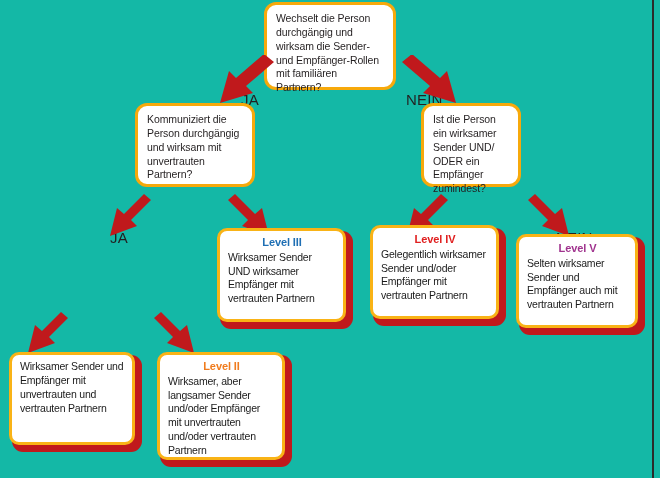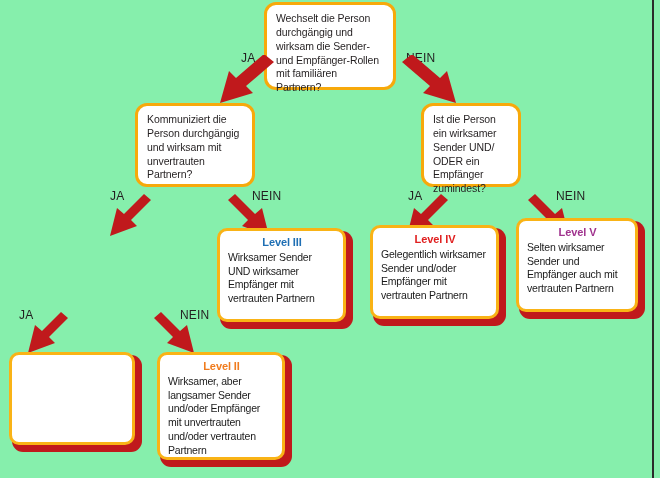--- a/index.html
+++ b/index.html
@@ -2,21 +2,21 @@
 <html><head>
 <meta charset="utf-8">
 <style>
   html,body{margin:0;padding:0;}
   body{
     width:660px;height:478px;
     background:#ffffff;
     font-family:"Liberation Sans", sans-serif;
     overflow:hidden;
   }
-  #stage{position:relative;width:660px;height:478px;background:#86efac;}
+  #stage{position:relative;width:660px;height:478px;background:#14b8a6;}
 
   
   .page-rule{
     position:absolute;top:0;width:2px;height:478px;background:#2b2b2b;
   }
 
   
   .qbox{
     position:absolute;
     box-sizing:border-box;
@@ -60,24 +60,25 @@
     font-weight:normal;
     font-size:10.5px;
     line-height:1.32;
     color:#1a1a1a;
     letter-spacing:-0.2px;
   }
 
   
   .blabel{
     position:absolute;
-    font-size:12px;
+    font-size:15px;
     color:#231f20;
     letter-spacing:0.2px;
     white-space:nowrap;
+    margin-top:40px;
   }
 
   
   .arrow{position:absolute;}
   .arrow svg{display:block;}
 </style>
 </head>
 <body>
 
 <div id="stage">
@@ -160,29 +161,30 @@
     </div>
   </div>
 
   <div class="lbox" style="left:373px;top:228px;width:133px;height:98px;">
     <div class="lbox-inner">
       <div class="ltitle" style="color:#E02020;">Level IV</div>
       <div class="lbody">Gelegentlich wirksamer Sender und/oder Empfänger mit vertrauten Partnern</div>
     </div>
   </div>
 
-  <div class="lbox" style="left:519px;top:221px;width:126px;height:98px;">
+  <div class="lbox" style="left:519px;top:237px;width:126px;height:98px;">
     <div class="lbox-inner">
       <div class="ltitle" style="color:#A0338E;">Level V</div>
       <div class="lbody">Selten wirksamer Sender und Empfänger auch mit vertrauten Partnern</div>
     </div>
   </div>
 
   <div class="lbox" style="left:12px;top:355px;width:130px;height:97px;">
     <div class="lbox-inner">
+      <div class="lbody">Wirksamer Sender und Empfänger mit unvertrauten und vertrauten Partnern</div>
     </div>
   </div>
 
   <div class="lbox" style="left:160px;top:355px;width:132px;height:112px;">
     <div class="lbox-inner">
       <div class="ltitle" style="color:#F07C1E;">Level II</div>
       <div class="lbody">Wirksamer, aber langsamer Sender und/oder Empfänger mit unvertrauten und/oder vertrauten Partnern</div>
     </div>
   </div>
 

